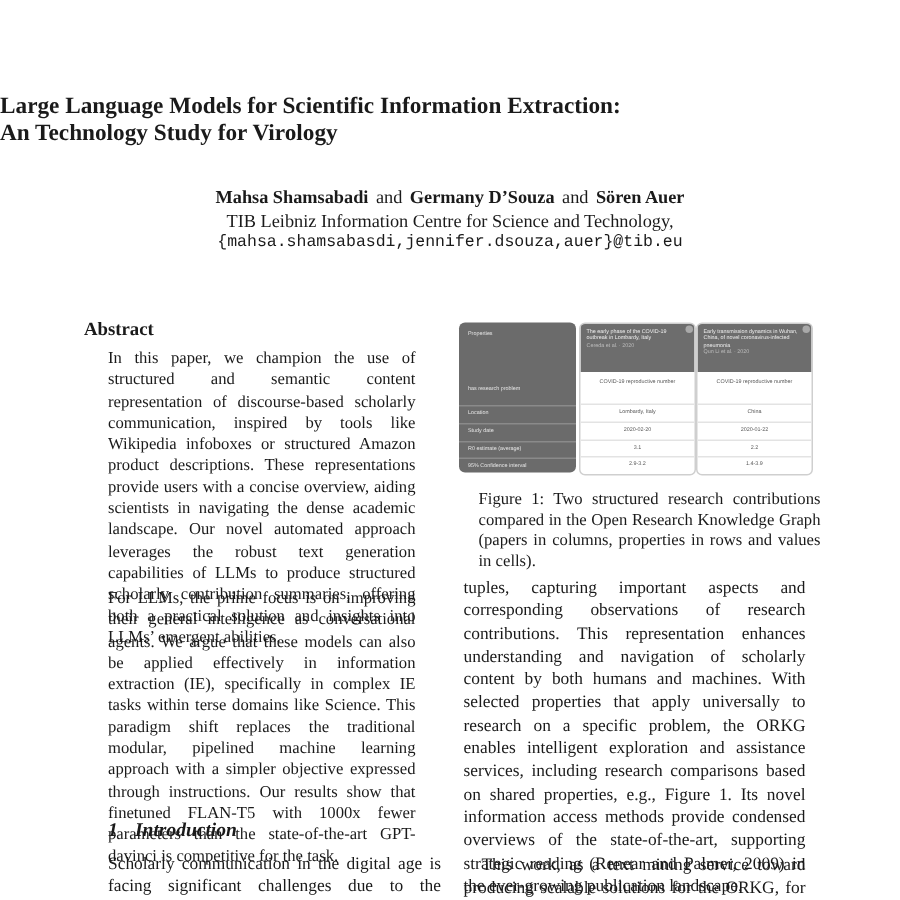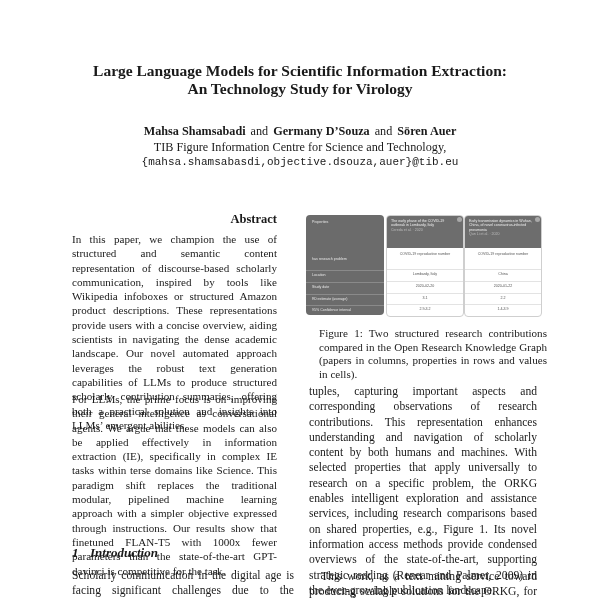--- a/index.html
+++ b/index.html
@@ -1,26 +1,26 @@
 <!DOCTYPE html>
 <html><head>
 <meta charset="utf-8">
 <style>
   html, body { margin: 0; padding: 0; background: #ffffff; }
   body { width: 600px; height: 600px; overflow: hidden; position: relative;
          font-family: "Liberation Serif", "DejaVu Serif", serif; color: #1a1a1a; }
-  .title { position: absolute; top: 62px; left: 0; width: 600px; text-align: center;
+  .title { position: absolute; top: 62px; left: 0; width: 600px; text-align: left;
            font-weight: bold; font-size: 15.5px; line-height: 18px; }
   .authors { position: absolute; top: 124px; left: 0; width: 600px; text-align: center;
              font-size: 12.2px; line-height: 15.5px; }
   .authors b { font-weight: bold; }
   .authors .and { margin: 0 5px; text-align: right; }
   .email { font-family: "Liberation Mono", "DejaVu Sans Mono", monospace; font-size: 11px; }
 
-  .abs-title { position: absolute; top: 212px; left: 72px; width: 205px; text-align: right;
+  .abs-title { position: absolute; top: 212px; left: 56px; width: 205px; text-align: left;
                font-weight: bold; font-size: 12.5px; }
   .abs-para { position: absolute; left: 72px; width: 205px; font-size: 11.1px;
               line-height: 14.3px; text-align: justify; hyphens: manual; }
   .p1 { top: 232px; }
   .p2 { top: 392px; }
   .sec-head { position: absolute; top: 545px; left: 72px; font-weight: bold; font-size: 13px; font-style: italic; }
   .sec-head .num { display: inline-block; width: 18px; }
   .intro-para { position: absolute; top: 568px; left: 72px; width: 222px; font-size: 11.6px;
                 line-height: 15px; text-align: justify; }
 
@@ -56,22 +56,22 @@
 
 <div class="title">
   <div>Large Language Models for Scientific Information Extraction:</div>
   <div>An Technology Study for Virology</div>
 </div>
 
 <div class="authors">
   <div>
     <b>Mahsa Shamsabadi</b><span class="and">and</span><b>Germany D’Souza</b><span class="and">and</span><b>Sören Auer</b>
   </div>
-  <div>TIB Figure Information Centre for Science and Technology,</div>
-  <div class="email">{mahsa.shamsabasdi,objective.dsouza,auer}@tib.eu</div>
+  <div>TIB Leibniz Information Centre for Science and Technology,</div>
+  <div class="email">{mahsa.shamsabasdi,jennifer.dsouza,auer}@tib.eu</div>
 </div>
 
 <div class="abs-title">Abstract</div>
 <div class="abs-para p1">In this paper, we champion the use of structured and semantic content representation of discourse-based scholarly communication, inspired by tools like Wikipedia infoboxes or structured Amazon product descriptions. These representations provide users with a concise overview, aiding scientists in navigating the dense academic landscape. Our novel automated approach leverages the robust text generation capabilities of LLMs to produce structured scholarly contribution summaries, offering both a practical solution and insights into LLMs’ emergent abilities.</div>
 <div class="abs-para p2">For LLMs, the prime focus is on improving their general intelligence as conversational agents. We argue that these models can also be applied effectively in information extraction (IE), specifically in complex IE tasks within terse domains like Science. This paradigm shift replaces the traditional modular, pipelined machine learning approach with a simpler objective expressed through instructions. Our results show that finetuned FLAN-T5 with 1000x fewer parameters than the state-of-the-art GPT-davinci is competitive for the task.</div>
 
 <div class="sec-head">
   <span class="num">1</span><span>Introduction</span>
 </div>
 <div class="intro-para">Scholarly communication in the digital age is facing significant challenges due to the overwhelming volume of publications</div>

